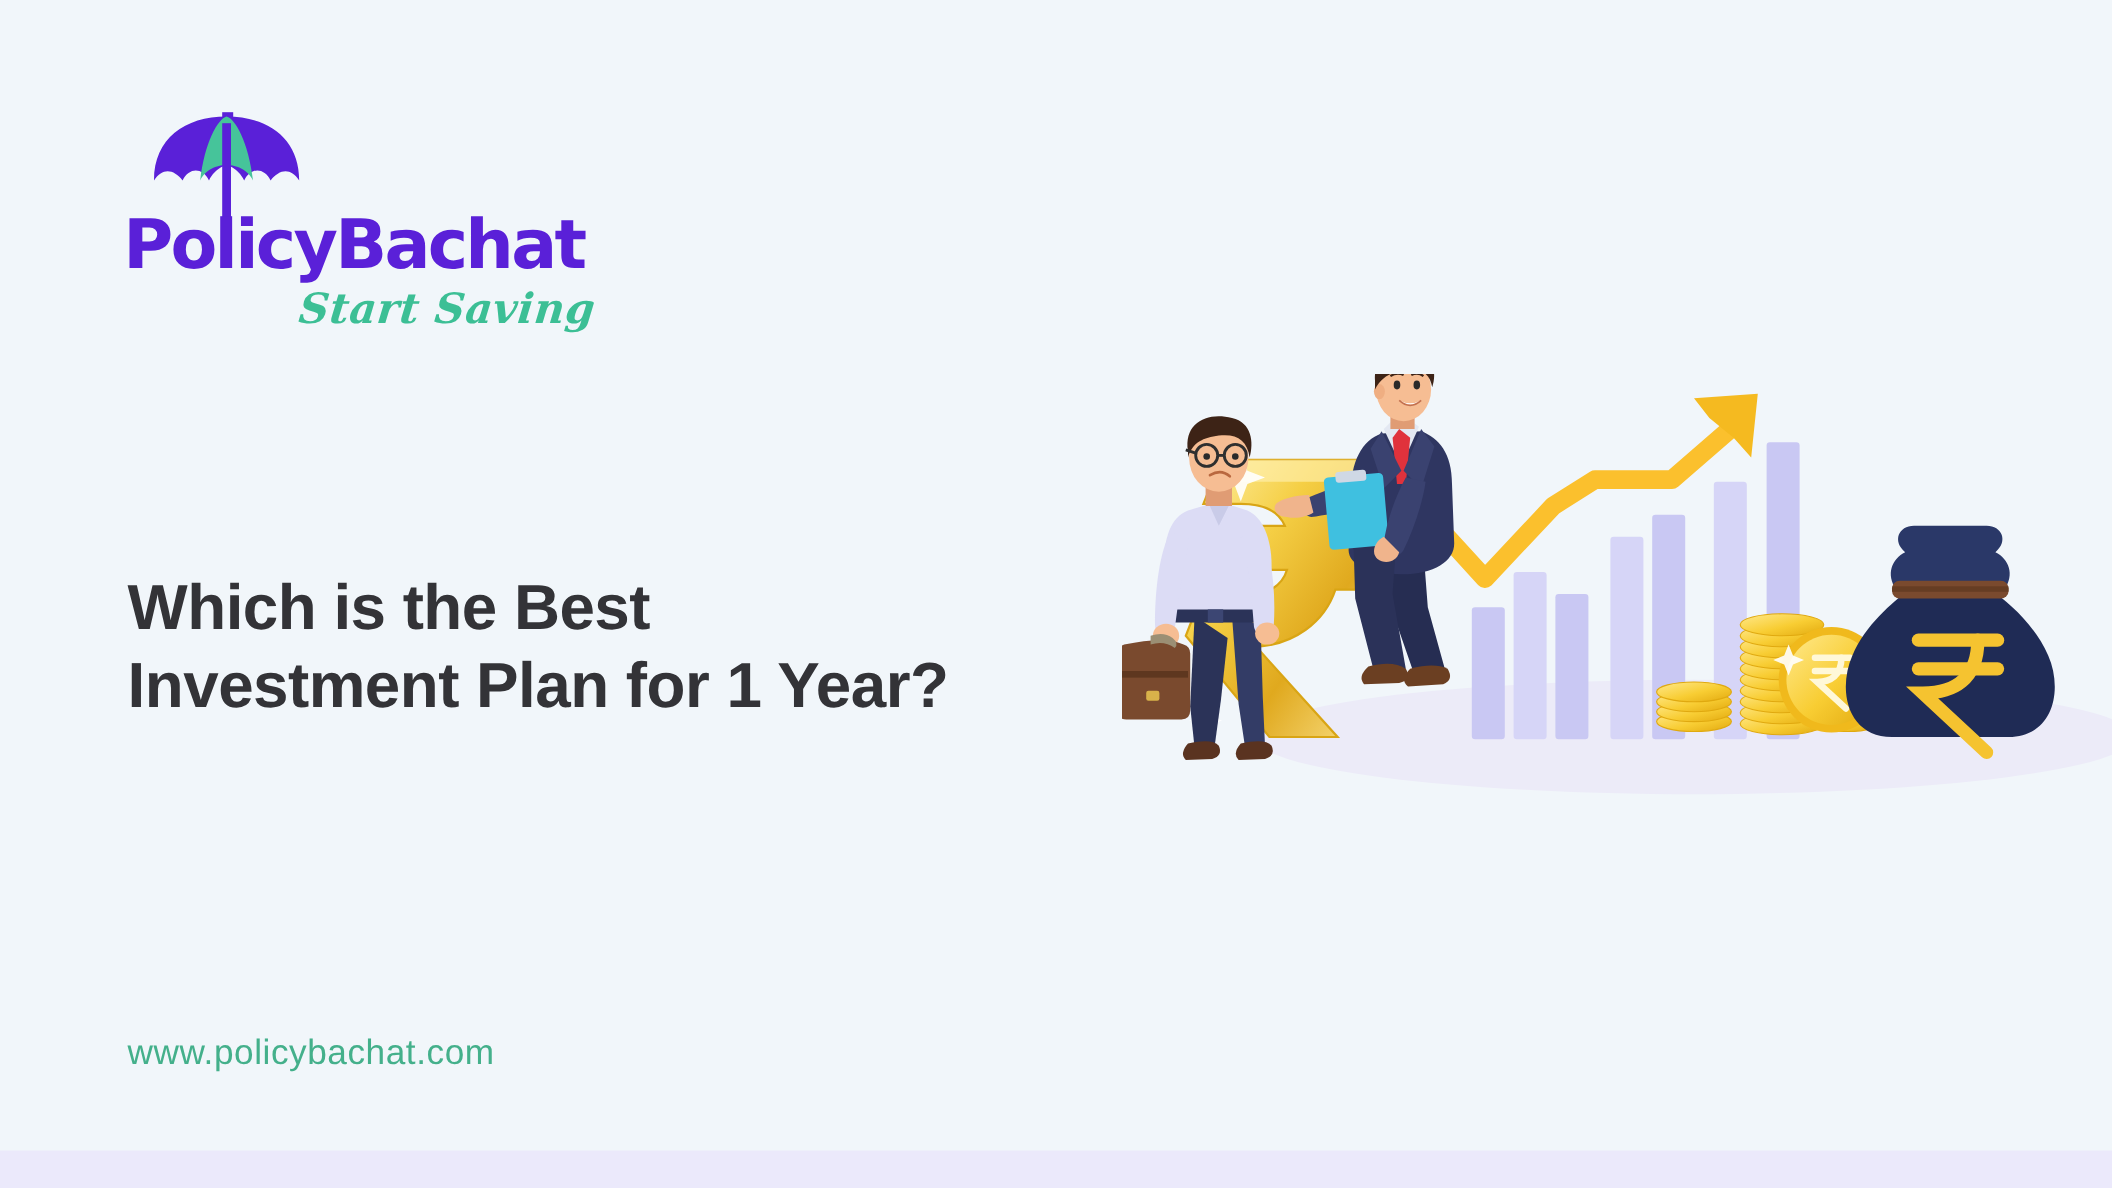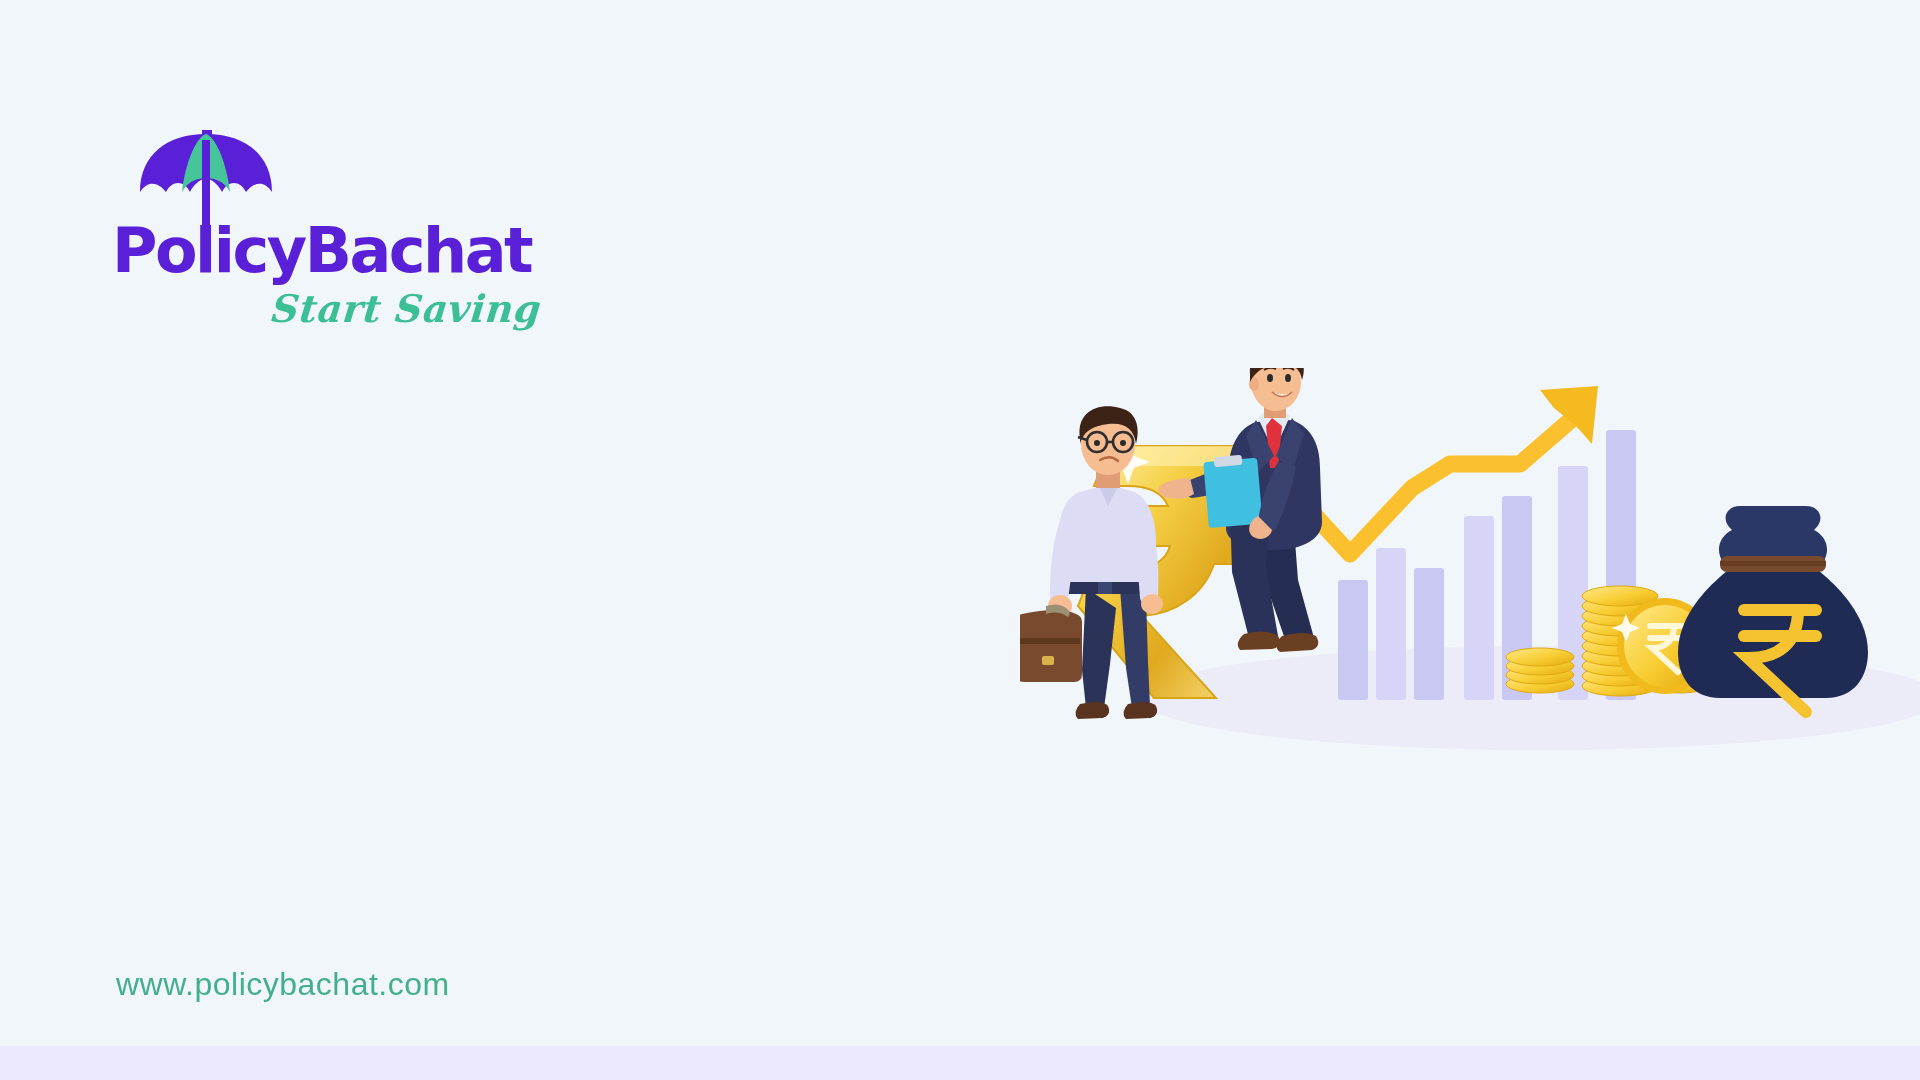--- a/index.html
+++ b/index.html
@@ -2,21 +2,21 @@
 <html><head>
 <meta charset="utf-8">
 <style>
   * { margin:0; padding:0; box-sizing:border-box; }
   html,body { width:1920px; height:1080px; overflow:hidden; }
   body {
     background:#f1f6fa;
     font-family:"Liberation Sans", sans-serif;
     position:relative;
   }
-  .banner { position:absolute; inset:0; background:#f1f6fa; overflow:hidden;margin-top:28px; }
+  .banner { position:absolute; inset:0; background:#f1f6fa; overflow:hidden; }
 
   
   .logo { position:absolute; left:112px; top:100px; width:420px; height:190px; }
   .umbrella { position:absolute; left:24px; top:0; width:140px; height:100px; }
   .wordmark {
     position:absolute; left:0; top:92px;
     font-family:"DejaVu Sans", sans-serif;
     font-weight:bold;
     font-size:62px;
     letter-spacing:-2.5px;
@@ -82,20 +82,21 @@
                  C48 52 36 52 30 64 C22 54 12 52 4 64 Z" fill="#5a20d8"></path>
         <path d="M46 64 C50 30 62 8 70 6 C78 8 90 30 94 64
                  C88 52 76 50 70 50 C64 50 52 52 46 64 Z" fill="#46c49a"></path>
         <rect x="66" y="12" width="8" height="88" fill="#5a20d8"></rect>
       </svg>
     </div>
     <div class="wordmark">PolicyBachat</div>
     <div class="tagline">Start Saving</div>
   </div>
 
+  <h1 class="headline">Which is the Best Investment Plan for 1 Year?</h1>
 
   <div class="siteurl">www.policybachat.com</div>
 
   <div class="illus">
     <svg width="900" height="420" viewBox="0 0 900 420">
       <defs>
         <linearGradient id="goldG" x1="0" y1="0" x2="1" y2="1">
           <stop offset="0%" stop-color="#fff3b0"></stop>
           <stop offset="35%" stop-color="#f5cf45"></stop>
           <stop offset="65%" stop-color="#e0a91e"></stop>

